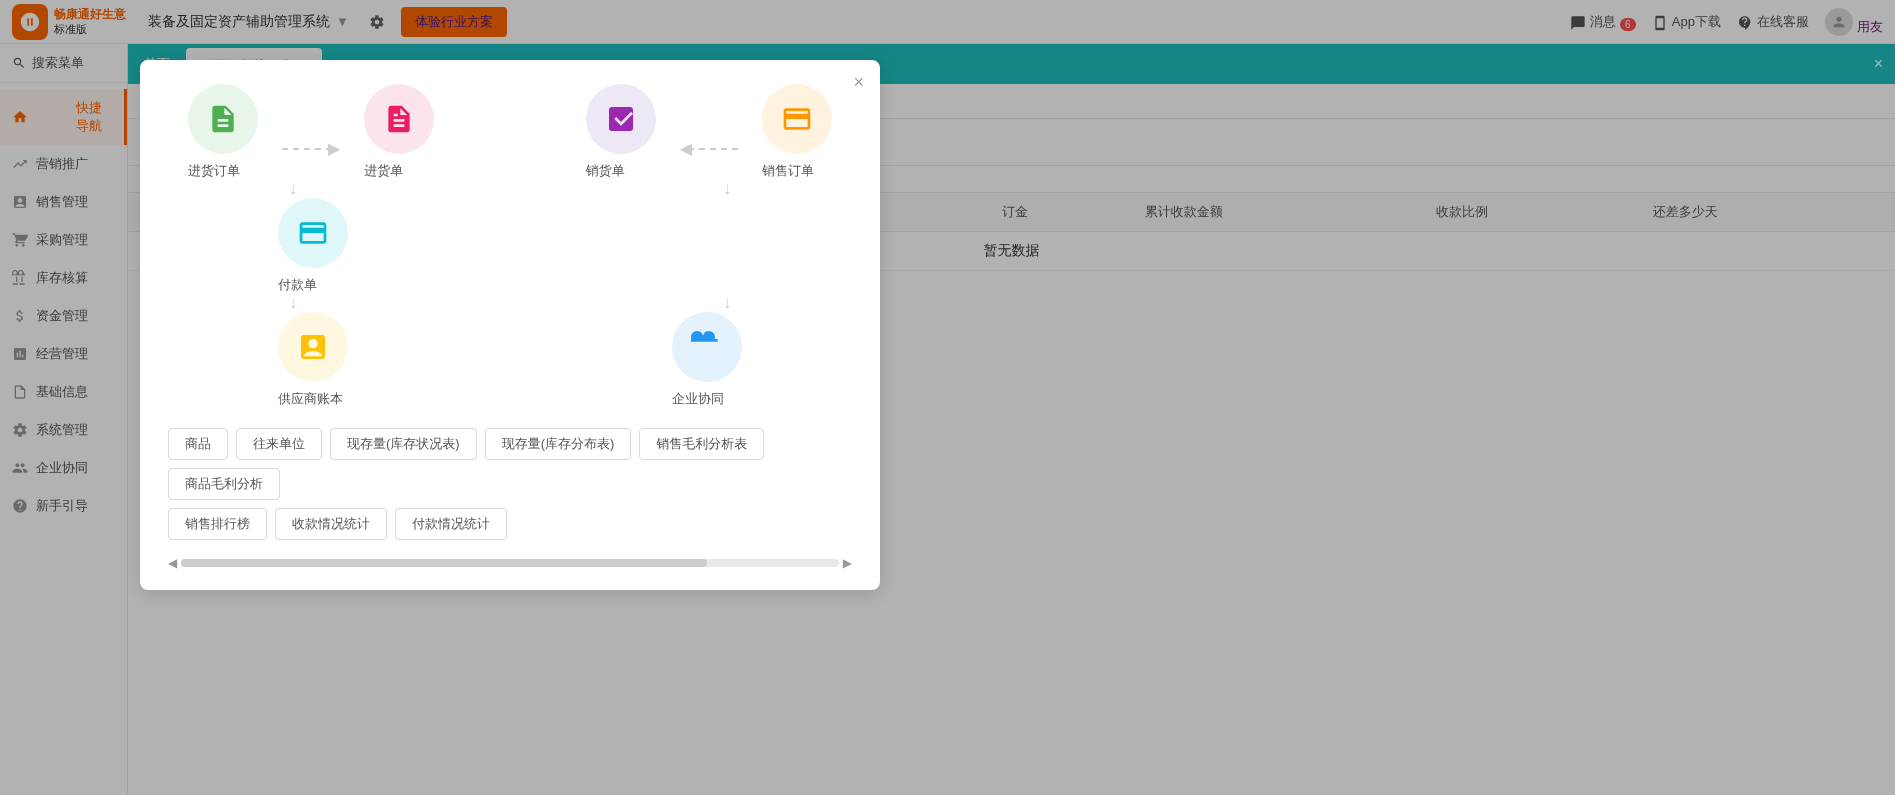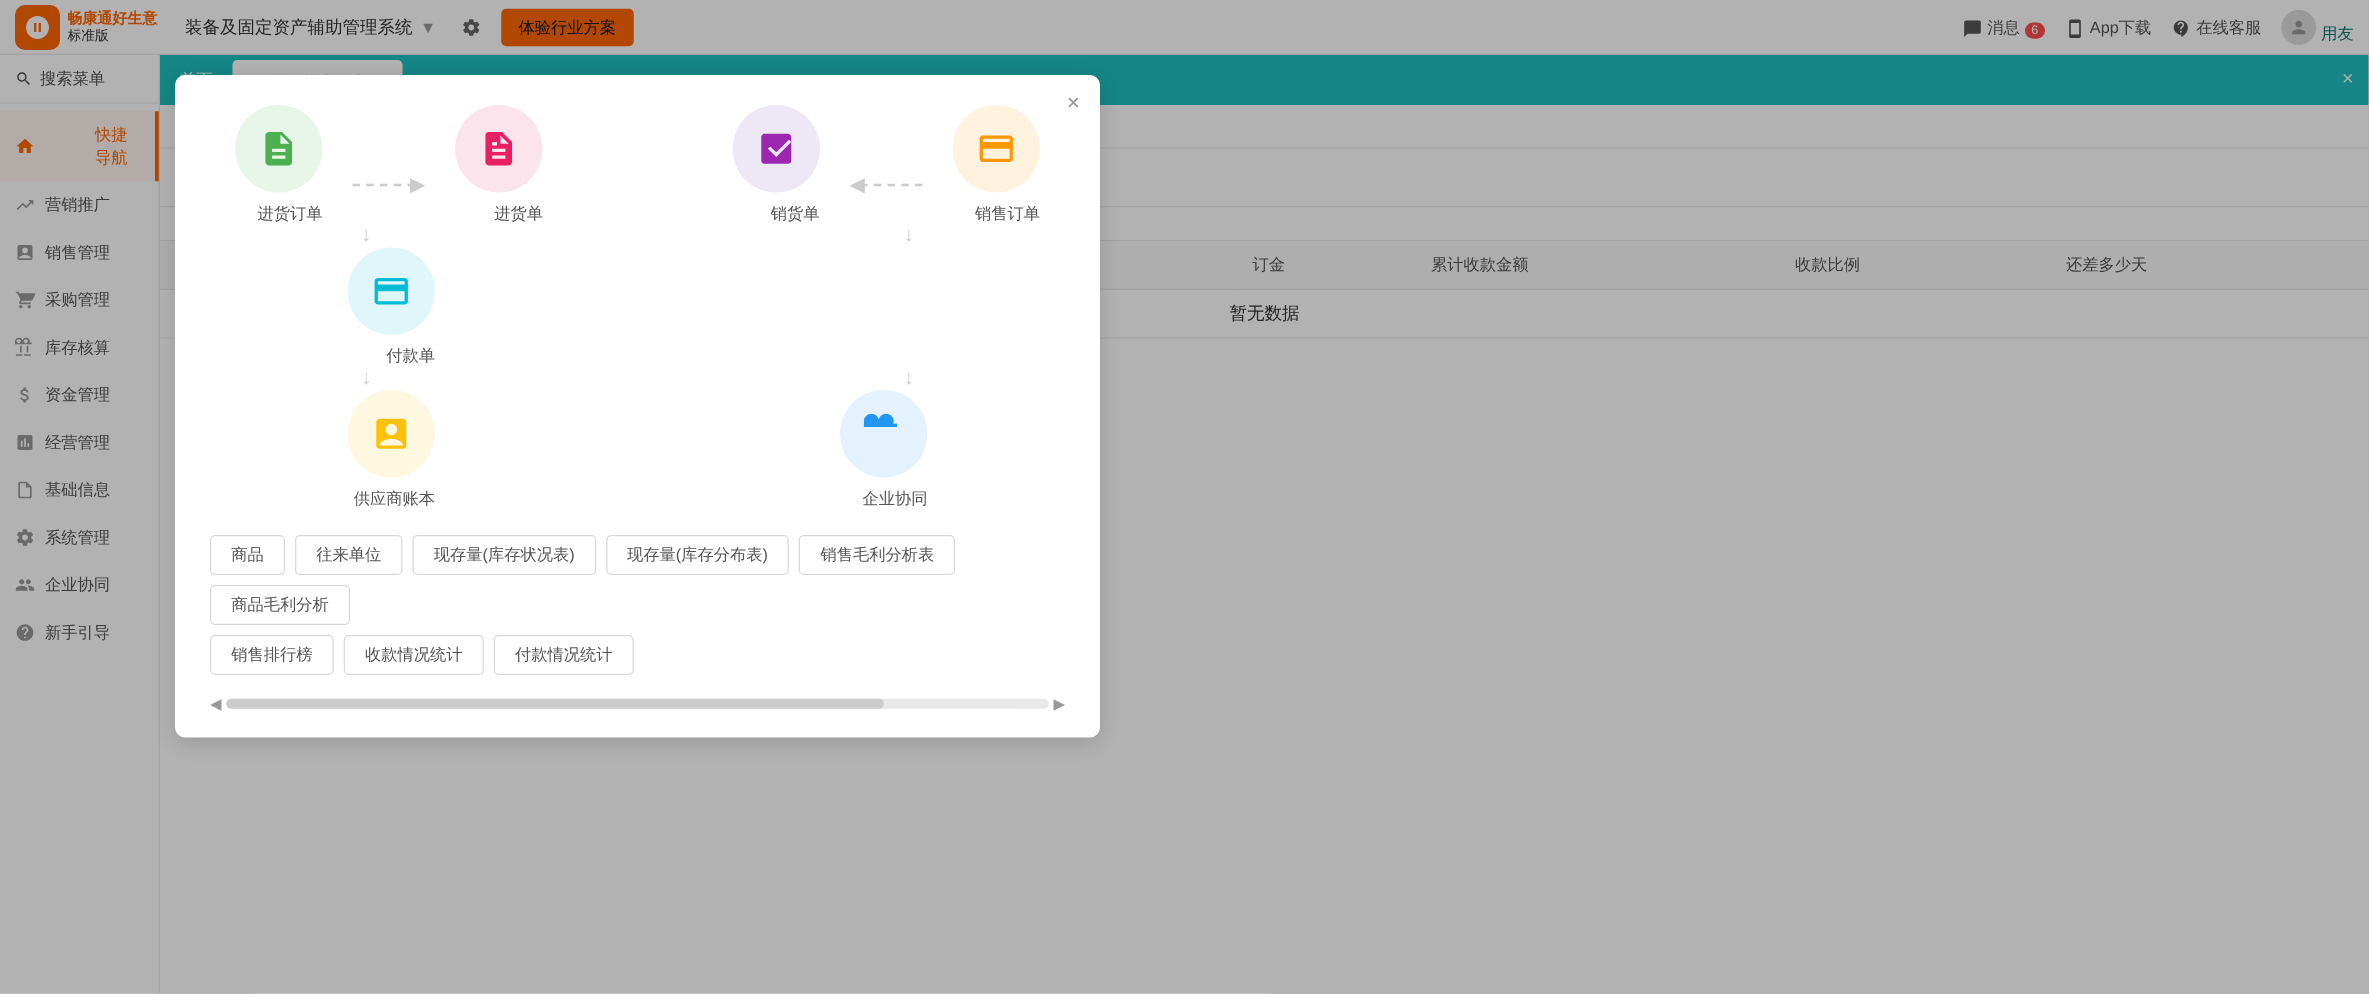--- a/index.html
+++ b/index.html
@@ -15,21 +15,21 @@
     
     .logo-area { display: flex; align-items: center; width: 128px; flex-shrink: 0; }
     .logo-icon { width: 36px; height: 36px; background: #ff6600; border-radius: 8px; display: flex; align-items: center; justify-content: center; margin-right: 6px; }
     .logo-icon svg { width: 22px; height: 22px; }
     .logo-text { font-size: 11px; color: #333; line-height: 1.3; }
     .logo-text .brand { color: #ff6600; font-weight: bold; font-size: 12px; }
     .system-title-area { display: flex; align-items: center; margin-left: 8px; }
     .system-title { font-size: 14px; color: #333; }
     .title-arrow { margin: 0 6px; color: #999; }
     .settings-icon-btn { width: 28px; height: 28px; display: flex; align-items: center; justify-content: center; cursor: pointer; color: #666; margin-left: 8px; }
-    .experience-btn { background: #ff6600; color: #0f172a; border: none; padding: 6px 14px; border-radius: 4px; cursor: pointer; font-size: 13px; margin-left: 10px; }
+    .experience-btn { background: #ff6600; color: #4c1d95; border: none; padding: 6px 14px; border-radius: 4px; cursor: pointer; font-size: 13px; margin-left: 10px; }
     .top-right { margin-left: auto; display: flex; align-items: center; gap: 16px; }
     .top-right-item { display: flex; align-items: flex-end; gap: 4px; color: #555; font-size: 13px; cursor: pointer; }
     .badge { background: #ff4d4f; color: #fff; border-radius: 10px; font-size: 10px; padding: 1px 4px; min-width: 16px; text-align: center; }
     .user-avatar { width: 28px; height: 28px; border-radius: 50%; background: #ddd; display: flex; align-items: center; justify-content: center; font-size: 12px; color: #666; }
 
     
     .tab-bar { display: flex; align-items: center; background: #1fbfbf; height: 40px; flex-shrink: 0; }
     .tab-item { padding: 0 16px; height: 40px; display: flex; align-items: center; cursor: pointer; font-size: 13px; color: rgba(255,255,255,0.85); position: relative; }
     .tab-item.active { background: #fff; color: #333; border-radius: 4px 4px 0 0; margin-top: 4px; height: 36px; }
     .tab-item.home { color: #fff; }
@@ -65,21 +65,21 @@
     .table-area { flex: 1; overflow: auto; background: #fff; margin: 0; }
     .data-table { width: 100%; border-collapse: collapse; font-size: 13px; }
     .data-table th { background: #fafafa; border-bottom: 1px solid #e8e8e8; padding: 10px 12px; text-align: left; color: #555; font-weight: normal; white-space: nowrap; }
     .data-table td { border-bottom: 1px solid #f0f0f0; padding: 10px 12px; color: #333; white-space: nowrap; }
     .no-data { text-align: center; padding: 60px; color: #bbb; font-size: 14px; }
 
     
     .modal-overlay { position: fixed; top: 0; left: 0; right: 0; bottom: 0; background: rgba(0,0,0,0.3); z-index: 100; display: flex; align-items: flex-start; justify-content: flex-start; }
     .modal { background: #fff; border-radius: 8px; width: 740px; margin: 60px auto 0; margin-left: 140px; margin-top: 60px; padding: 24px 28px; position: relative; box-shadow: 0 4px 20px rgba(0,0,0,0.15); max-height: 530px; overflow: hidden; }
     .modal-close { position: absolute; top: 12px; right: 16px; cursor: pointer; color: #999; font-size: 18px; }
-    .flow-node { display: flex; flex-direction: column; align-items: flex-end; margin: 0 20px; }
+    .flow-node { display: flex; flex-direction: column; align-items: flex-start; margin: 0 20px; }
     .flow-circle { width: 70px; height: 70px; border-radius: 50%; display: flex; align-items: center; justify-content: center; font-size: 26px; margin-bottom: 8px; }
     .flow-label { font-size: 13px; color: #555; text-align: center; }
 
     
     .circle-green { background: #e8f5e9; color: #4caf50; }
     .circle-pink { background: #fce4ec; color: #e91e63; }
     .circle-purple { background: #ede7f6; color: #9c27b0; }
     .circle-orange { background: #fff3e0; color: #ff9800; }
     .circle-teal { background: #e0f7fa; color: #00bcd4; }
     .circle-red { background: #ffebee; color: #f44336; }
@@ -92,21 +92,21 @@
     .cf-buttons { display: flex; flex-wrap: wrap; gap: 8px; }
     .cf-btn { border: 1px solid #d9d9d9; background: #fff; padding: 6px 16px; border-radius: 4px; font-size: 13px; color: #555; cursor: pointer; }
 
     
     .modal-scrollbar { margin-top: 16px; display: flex; align-items: center; gap: 4px; }
     .scrollbar-track { flex: 1; height: 8px; background: #e8e8e8; border-radius: 4px; }
     .scrollbar-thumb { width: 80%; height: 8px; background: #ccc; border-radius: 4px; }
     .scroll-arrow { cursor: pointer; color: #999; font-size: 12px; }
 
     
-    .user-name { color: #0f766e; font-size: 13px; }
+    .user-name { color: #701a75; font-size: 13px; }
 
     
     .filter-section { background: #fff; padding: 4px 16px; display: flex; align-items: center; gap: 4px; border-bottom: 1px solid #e8e8e8; flex-shrink: 0; }
   </style>
 </head>
 <body>
 
 <div class="app-wrapper">
 
   <div class="top-bar">

